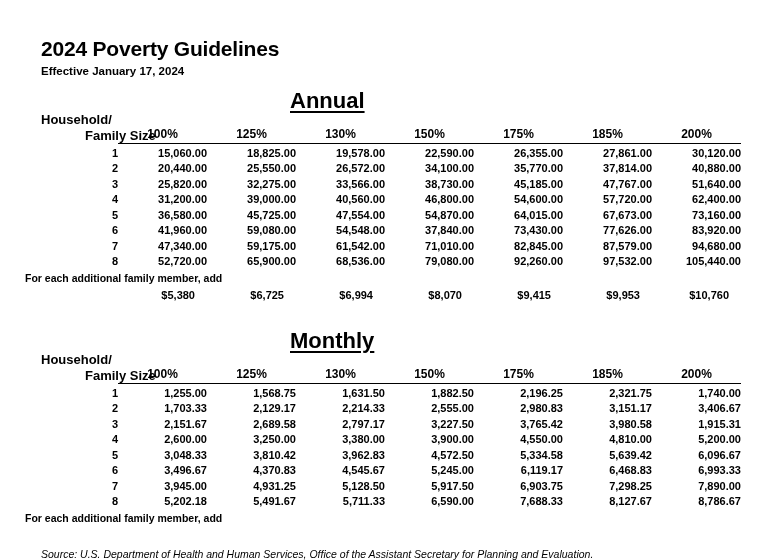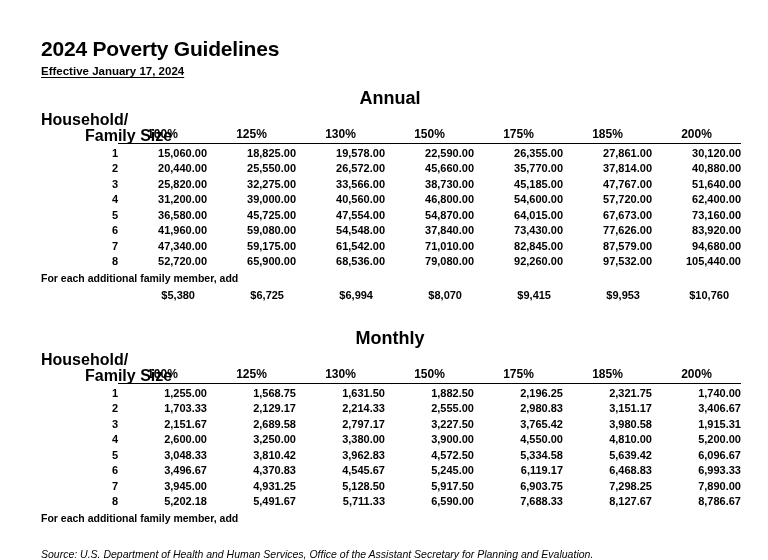--- a/index.html
+++ b/index.html
@@ -38,33 +38,32 @@
     letter-spacing: -0.2px;
     line-height: 26px;
     margin: 0;
     white-space: nowrap;
   }
   .doc-subtitle {
     font-size: 11.5px;
     font-weight: bold;
     line-height: 15px;
     margin: 2px 0 0 0;
+    text-underline-offset: 2px;
+    white-space: nowrap;
+  }
+
+  
+  .section-title {
+    position: absolute;
+    font-size: 22px;
+    font-weight: bold;
     text-decoration: underline;
-    text-underline-offset: 2px;
-    white-space: nowrap;
-  }
-
-  
-  .section-title {
-    position: absolute;
-    font-size: 18px;
-    font-weight: bold;
     text-underline-offset: 3px;
     white-space: nowrap;
-    text-align: center;
     width: 200px;
   }
   #annual-title { left: 290px; top: 68px; }
   #monthly-title { left: 290px; top: 308px; }
 
   
   .tbl-wrap {
     position: absolute;
     left: 41px;
     width: 700px;
@@ -89,21 +88,21 @@
     line-height: 15.5px;
     height: 15.5px;
     vertical-align: bottom;
     white-space: nowrap;
   }
 
   
   th.hdr-size {
     text-align: left;
     vertical-align: bottom;
-    font-size: 16px;
+    font-size: 13px;
     padding-bottom: 1px;
   }
   th.hdr-size .l1 { display: block; }
   th.hdr-size .l2 { display: block; padding-left: 44px; }
 
   th.hdr-pct {
     text-align: center;
     font-size: 12px;
     border-bottom: 1.3px solid #000;
     padding-bottom: 2px;
@@ -118,21 +117,21 @@
   td.val-cell {
     text-align: right;
     padding-right: 12px;
     font-size: 11px;
   }
   tr.first-data td { padding-top: 2px; }
 
   
   .addl-label {
     position: absolute;
-    left: 41px;
+    left: 25px;
     font-size: 10.5px;
     font-weight: bold;
     white-space: nowrap;
   }
   #annual-addl-label  { top: 252px; }
   #monthly-addl-label { top: 492px; }
 
   .addl-wrap {
     position: absolute;
     left: 41px;
@@ -218,21 +217,21 @@
             <td class="val-cell">22,590.00</td>
             <td class="val-cell">26,355.00</td>
             <td class="val-cell">27,861.00</td>
             <td class="val-cell">30,120.00</td>
           </tr>
           <tr>
             <td class="size-cell">2</td>
             <td class="val-cell">20,440.00</td>
             <td class="val-cell">25,550.00</td>
             <td class="val-cell">26,572.00</td>
-            <td class="val-cell">45,660.00</td>
+            <td class="val-cell">34,100.00</td>
             <td class="val-cell">35,770.00</td>
             <td class="val-cell">37,814.00</td>
             <td class="val-cell">40,880.00</td>
           </tr>
           <tr>
             <td class="size-cell">3</td>
             <td class="val-cell">25,820.00</td>
             <td class="val-cell">32,275.00</td>
             <td class="val-cell">33,566.00</td>
             <td class="val-cell">38,730.00</td>

